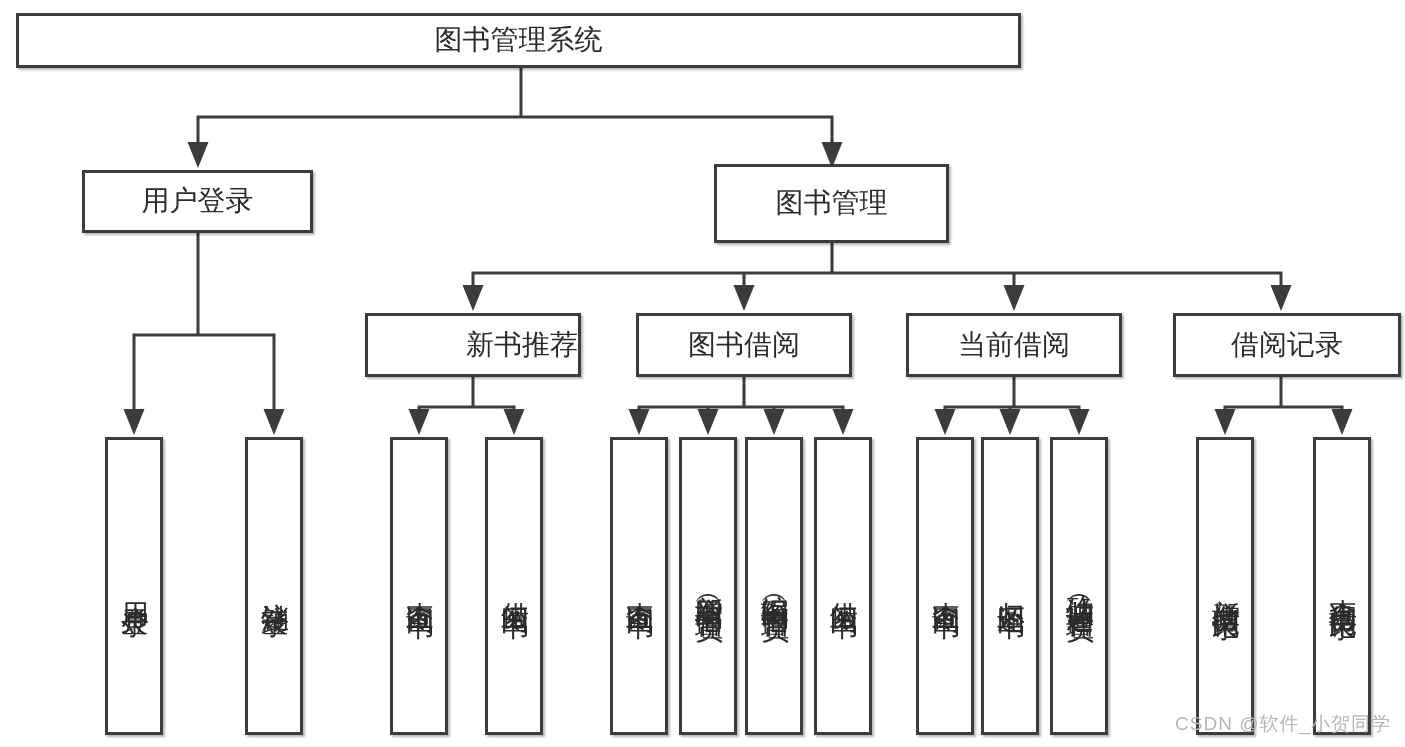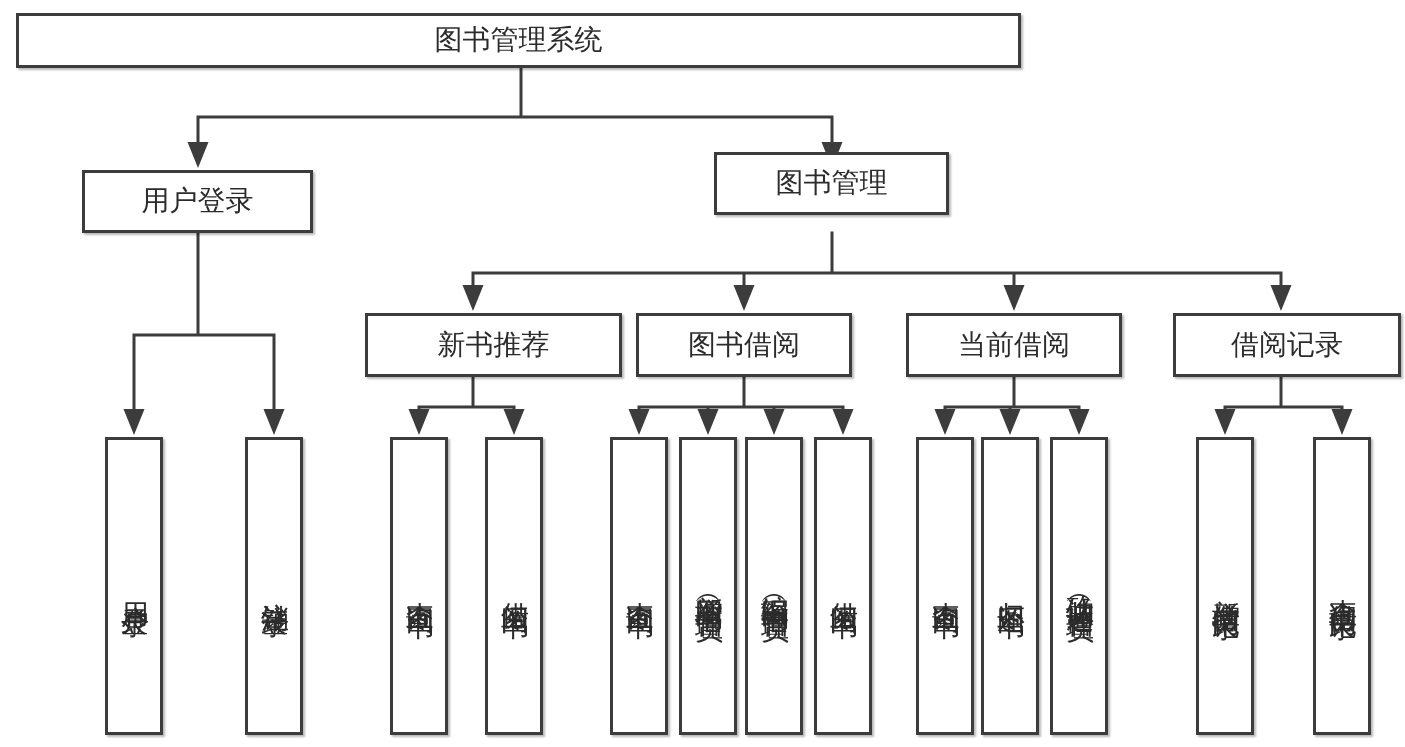--- a/index.html
+++ b/index.html
@@ -104,25 +104,25 @@
     </g>
   </svg>
 
   <div class="node" style="left:16px;top:13px;width:1005px;height:55px;">
     <span class="label">图书管理系统</span>
   </div>
 
   <div class="node" style="left:82px;top:170px;width:231px;height:63px;">
     <span class="label">用户登录</span>
   </div>
-  <div class="node" style="left:714px;top:152px;width:235px;height:63px;">
+  <div class="node" style="left:714px;top:164px;width:235px;height:79px;">
     <span class="label">图书管理</span>
   </div>
 
-  <div class="node" style="left:365px;top:313px;width:257px;height:64px;">
+  <div class="node" style="left:365px;top:313px;width:216px;height:64px;justify-content:flex-end;">
     <span class="label">新书推荐</span>
   </div>
   <div class="node" style="left:906px;top:313px;width:216px;height:64px;">
     <span class="label">当前借阅</span>
   </div>
   <div class="node" style="left:636px;top:313px;width:216px;height:64px;">
     <span class="label">图书借阅</span>
   </div>
   <div class="node" style="left:1173px;top:313px;width:228px;height:64px;">
     <span class="label">借阅记录</span>
@@ -165,14 +165,15 @@
     <span class="label">确认归还（管理员）</span>
   </div>
 
   <div class="node vert" style="left:1196px;top:437px;width:58px;height:298px;">
     <span class="label">新增借阅记录</span>
   </div>
   <div class="node vert" style="left:1313px;top:437px;width:58px;height:298px;">
     <span class="label">查询借阅记录</span>
   </div>
 
+  <div class="watermark">CSDN @软件_小贺同学</div>
 
 </div>
 
 </body></html>

